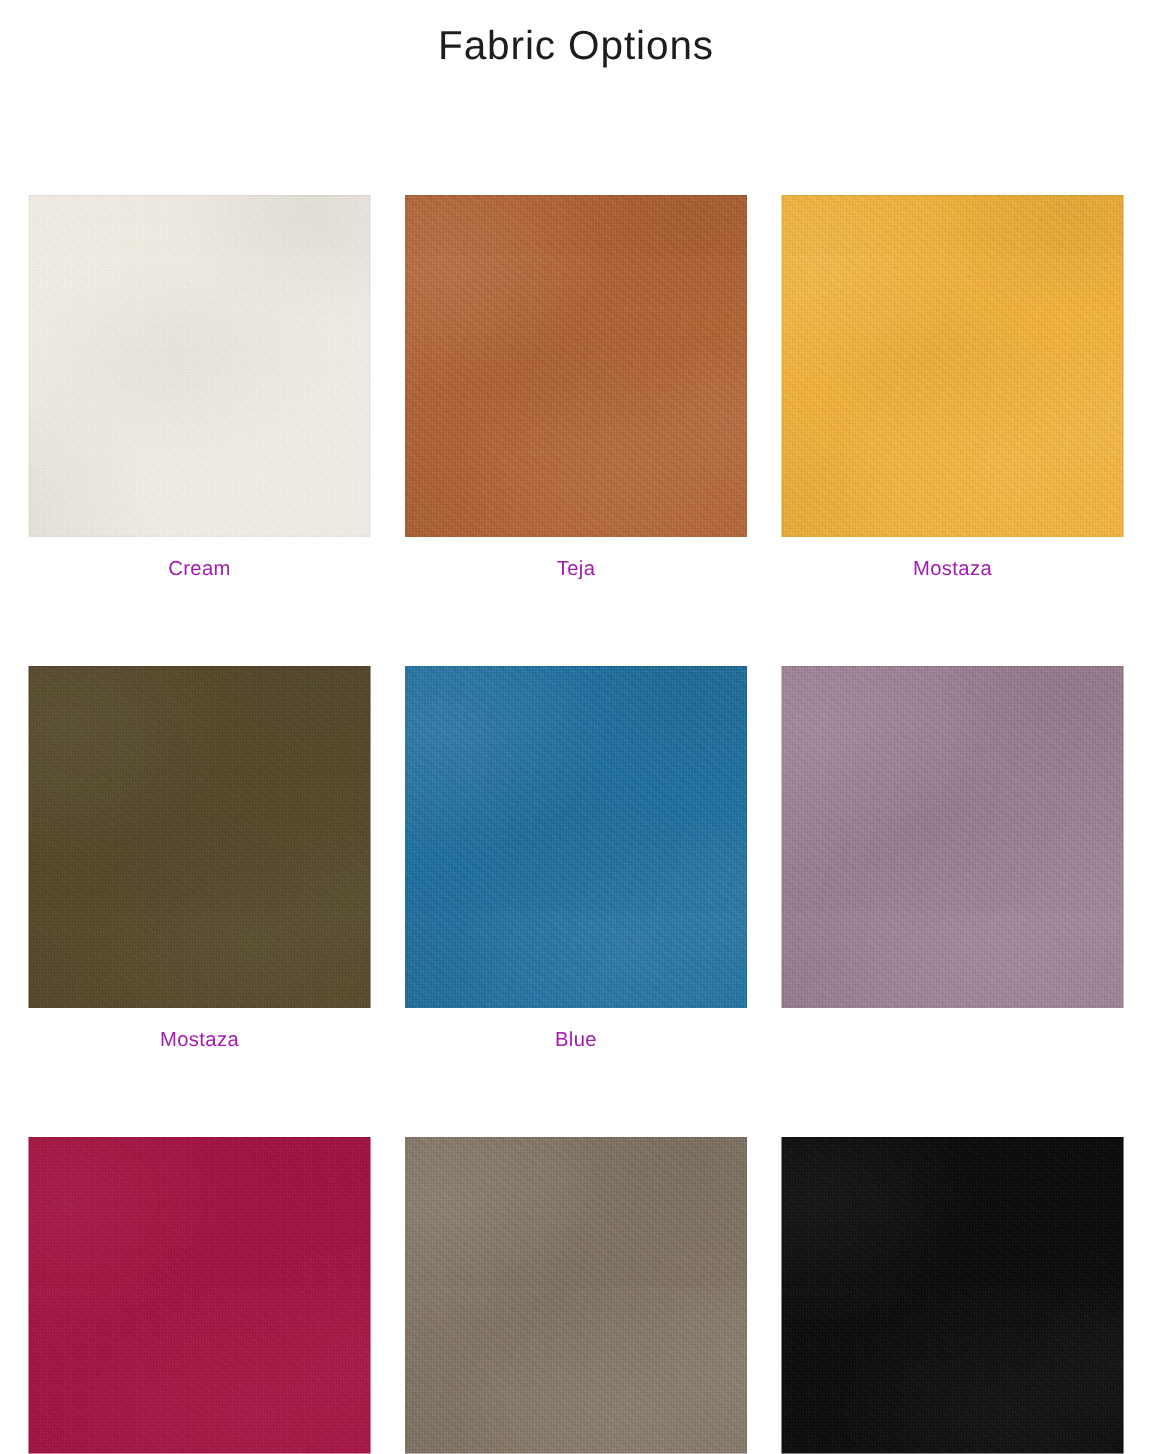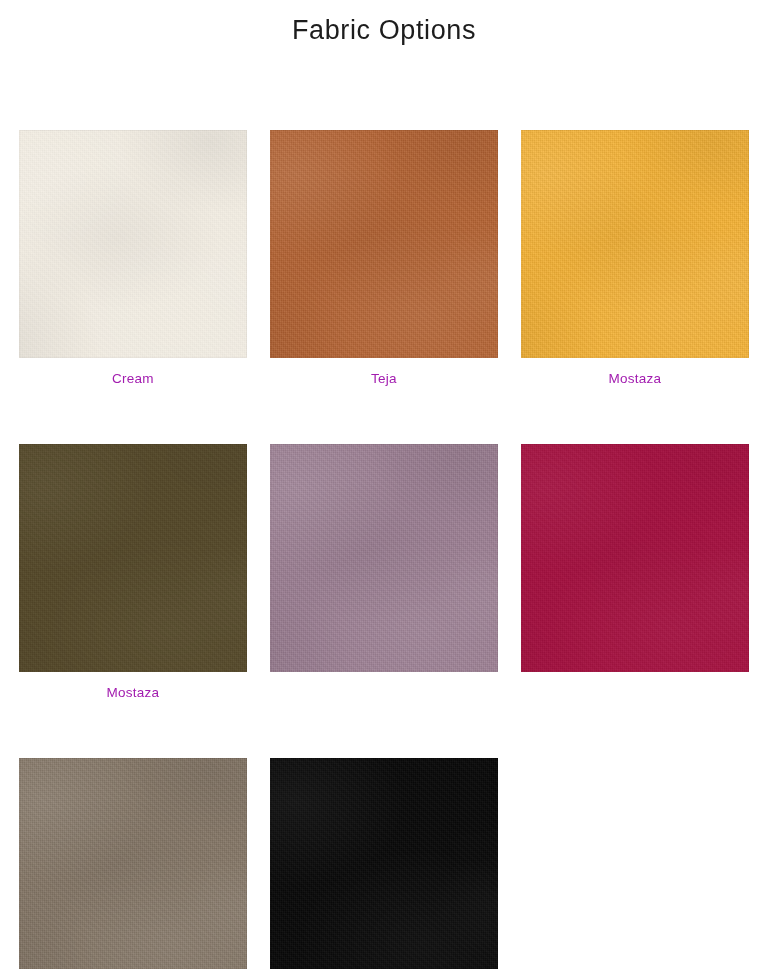--- a/index.html
+++ b/index.html
@@ -143,20 +143,24 @@
       </div>
       <div class="swatch-cell">
         <div class="swatch-chip" style="background-color: rgb(244, 178, 54);"></div>
         <span class="swatch-label">Mostaza</span>
       </div>
       <div class="swatch-cell">
         <div class="swatch-chip deep" style="background-color: rgb(84, 72, 41);"></div>
         <span class="swatch-label">Mostaza</span>
       </div>
       <div class="swatch-cell">
+        <div class="swatch-chip" style="background-color: rgb(31, 114, 163);"></div>
+        <span class="swatch-label">Blue</span>
+      </div>
+      <div class="swatch-cell">
         <div class="swatch-chip" style="background-color: rgb(156, 127, 147);"></div>
       </div>
       <div class="swatch-cell">
         <div class="swatch-chip deep" style="background-color: rgb(164, 17, 64);"></div>
       </div>
       <div class="swatch-cell">
         <div class="swatch-chip" style="background-color: rgb(132, 118, 102);"></div>
       </div>
       <div class="swatch-cell">
         <div class="swatch-chip deep" style="background-color: rgb(10, 10, 10);"></div>

